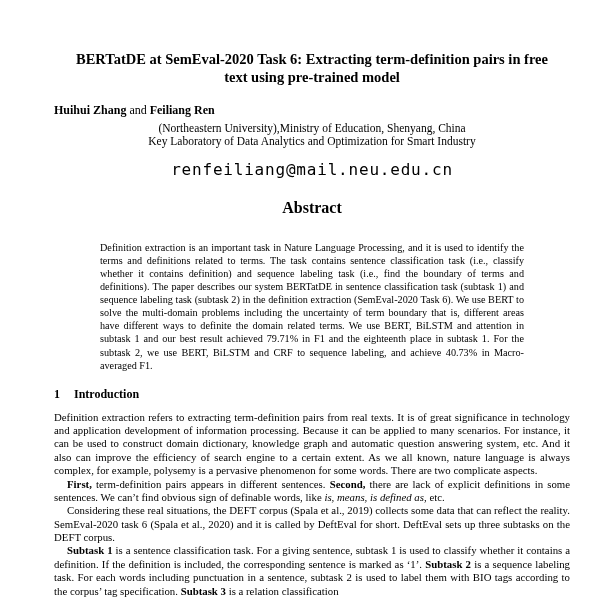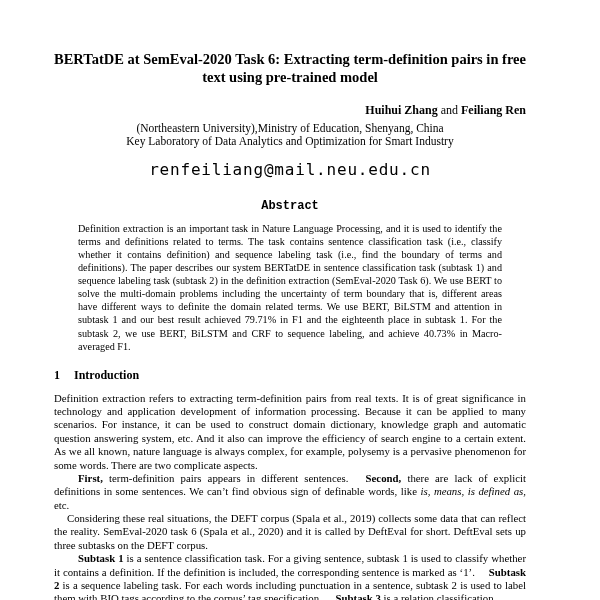--- a/index.html
+++ b/index.html
@@ -5,51 +5,51 @@
   html, body { margin:0; padding:0; }
   body {
     width:600px; height:600px;
     background:#ffffff; color:#000000;
     font-family:"Liberation Serif","DejaVu Serif",serif;
     overflow:hidden;
   }
   .page {
     box-sizing:border-box;
     width:600px; height:532px;
-    padding:50px 74px 0 54px;
+    padding:50px 30px 0 54px;
   }
   .title {
     font-size:14.5px; font-weight:bold;
     text-align:center; line-height:1.26;
     margin:0 auto 16px auto;
     max-width:478px;
   }
-  .authors { text-align:right; font-size:12px; margin:0 0 4px 0; }
+  .authors { text-align:left; font-size:12px; margin:0 0 4px 0; }
   .author-name { font-weight:bold; }
   .author-conj { font-weight:normal; }
   .affil { text-align:center; font-size:11.5px; line-height:1.17; }
   .affil-line { margin:0; }
   .email {
     font-family:"DejaVu Sans Mono","Liberation Mono",monospace;
     font-size:16px; letter-spacing:0.8px; margin-top:13px;
   }
   .abstract { width:424px; margin:19px auto 0 auto; }
   .abstract-heading {
-    font-size:12px; font-weight:bold; text-align:center; margin:0 0 9px 0;font-family:Liberation Mono, monospace;
+    font-size:16px; font-weight:bold; text-align:center; margin:0 0 24px 0;
   }
   .abstract-body {
     font-size:10.2px; line-height:1.28; text-align:justify; margin:0;
   }
   .section-heading { font-size:12px; font-weight:bold; margin:15px 0 9px 0; }
   .section-num { display:inline-block; margin-right:14px; }
   .par {
     font-size:10.8px; line-height:1.24; text-align:justify; margin:0;
   }
   .indent { text-indent:13px; }
-  .par b { font-weight:bold;margin-left:11px; }
+  .par b { font-weight:bold; }
   .par i { }
 </style>
 </head>
 <body>
 
 <div class="page">
 
   <h1 class="title">BERTatDE at SemEval-2020 Task 6: Extracting term-definition pairs in free text using pre-trained model</h1>
 
   <div class="authors">

